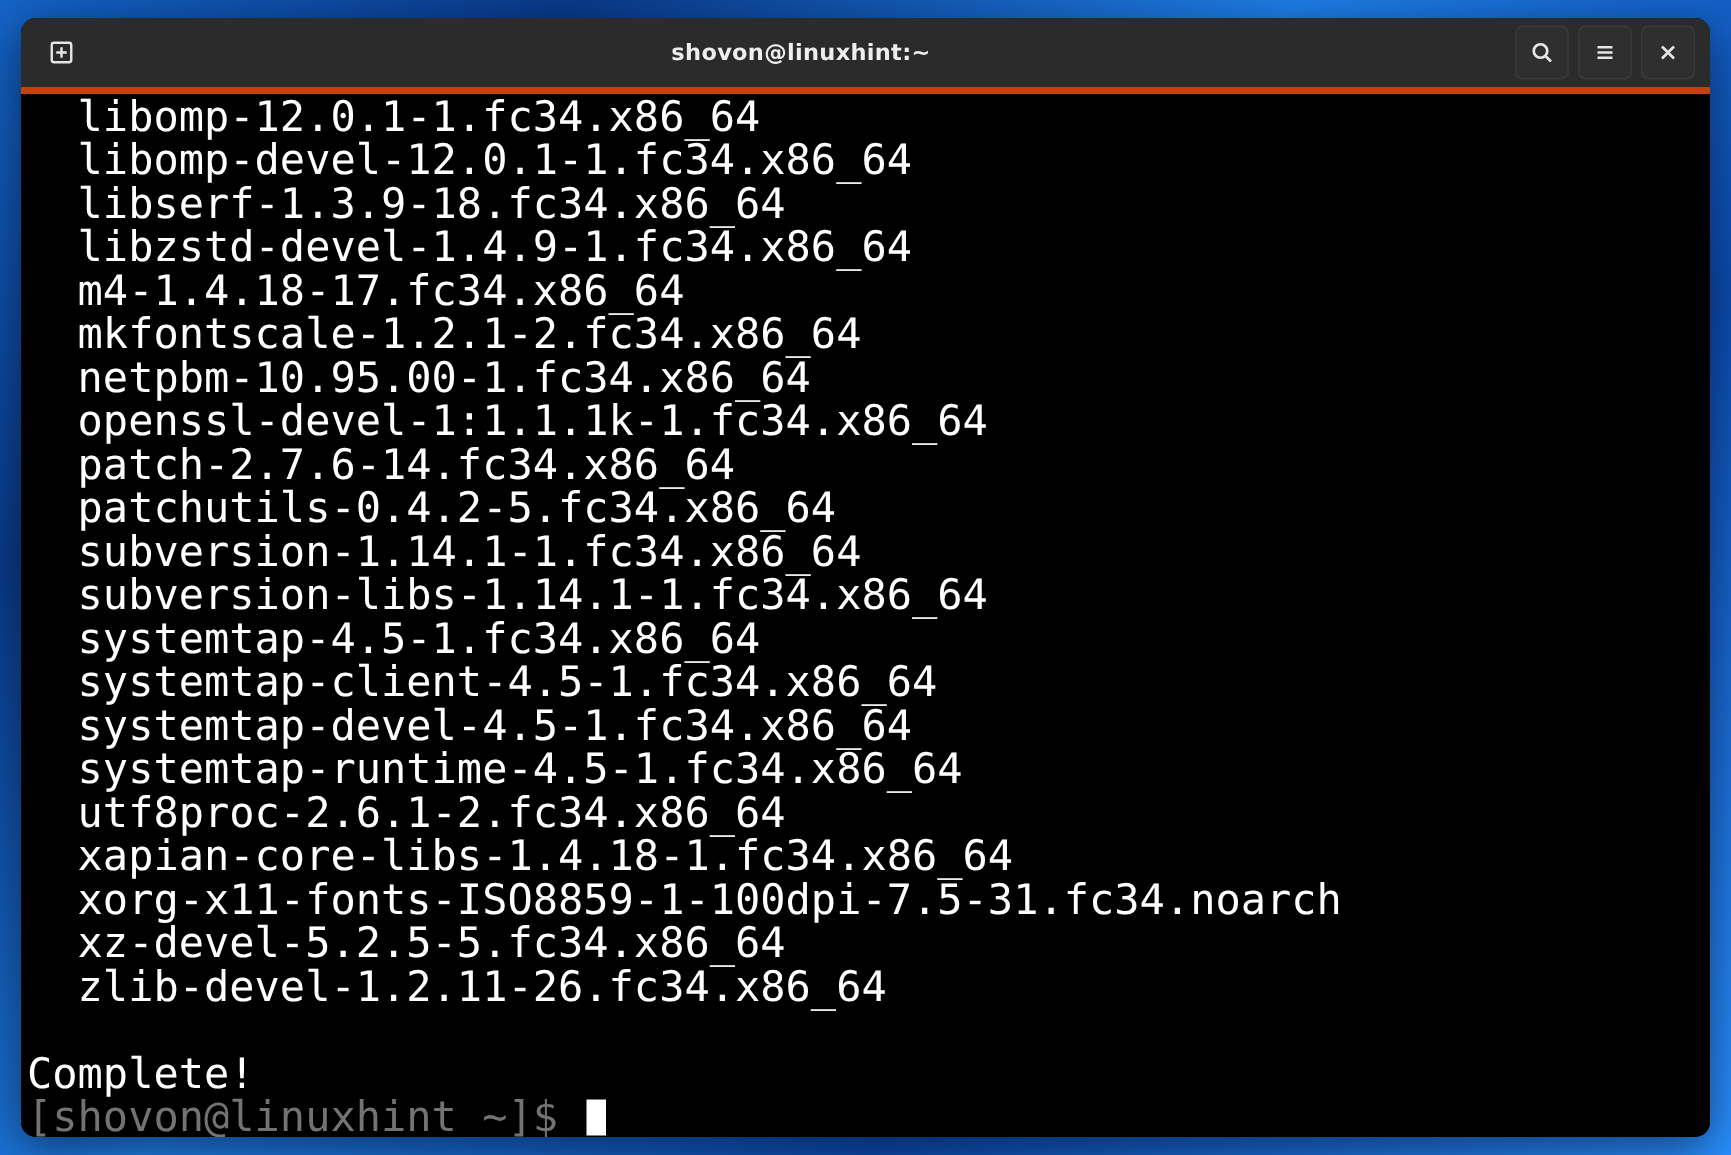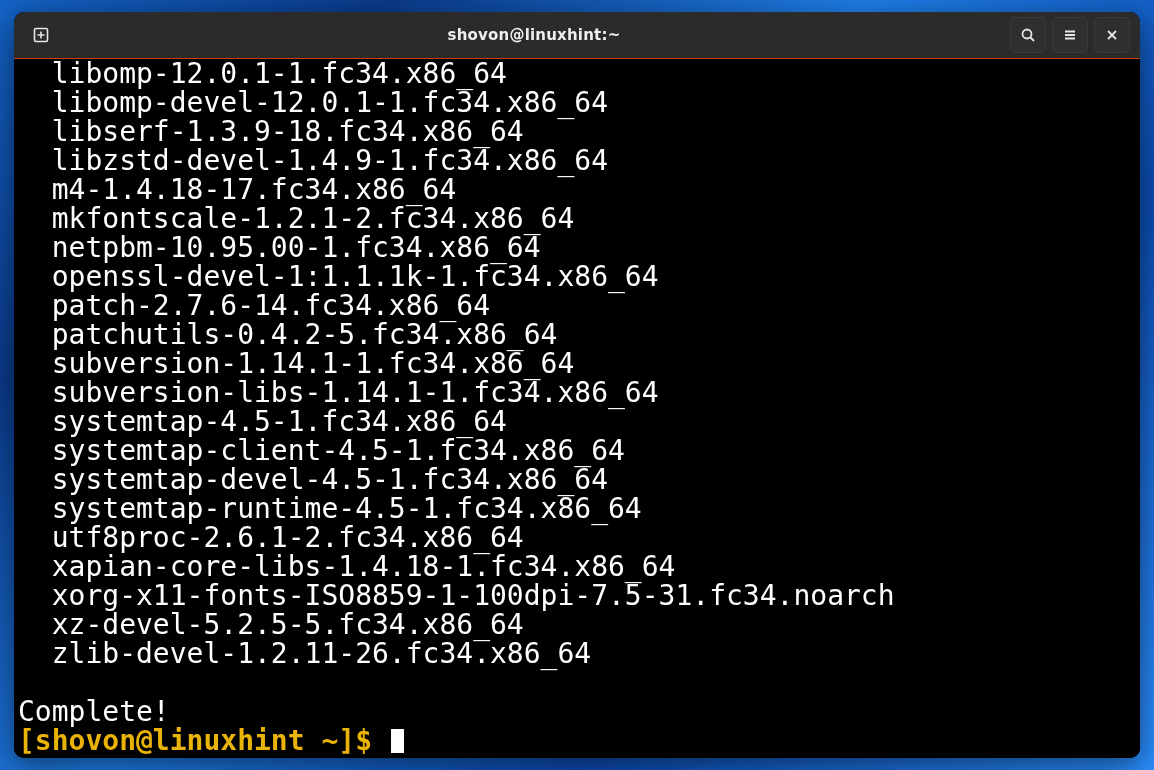--- a/index.html
+++ b/index.html
@@ -20,21 +20,21 @@
     background: #000000;
     border-radius: 10px;
     box-shadow: 0 8px 30px rgba(0,0,0,0.5);
     overflow: hidden;
     display: flex;
     flex-direction: column;
   }
   .titlebar {
     height: 46px;
     background: #2b2b2b;
-    border-bottom: 1px solid #c2410c;
+    border-bottom: 5px solid #c2410c;
     display: flex;
     align-items: center;
     padding: 0 10px;
     gap: 6px;
     border-top-left-radius: 10px;
     border-top-right-radius: 10px;
   }
   .tb-btn {
     width: 34px;
     height: 34px;
@@ -73,21 +73,21 @@
     white-space: pre;
     overflow: hidden;
   }
   .term-line {
     display: block;
   }
   .indent {
     display: inline-block;
     width: 2ch;
   }
-  .prompt-user { color: #eab308; font-weight: bold; }
+  .prompt-user { color: #737373; }
   .cursor {
     display: inline-block;
     width: 13px;
     height: 24px;
     background: #ffffff;
     vertical-align: -3px;
     margin-left: 2px;
   }
 </style>
 </head>

